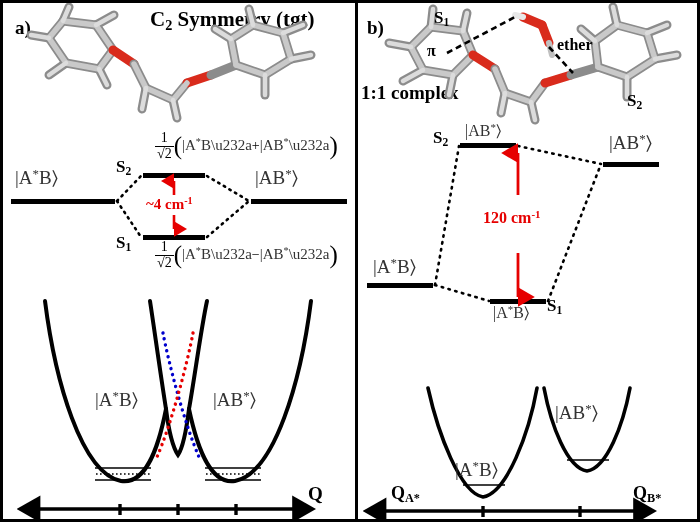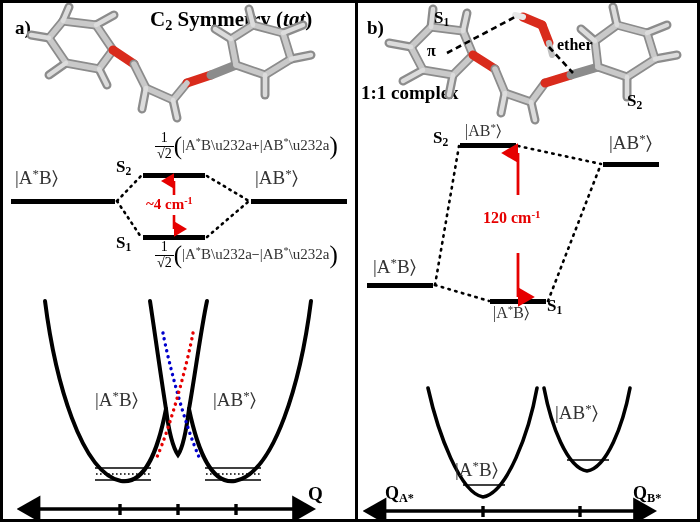--- a/index.html
+++ b/index.html
@@ -5,21 +5,21 @@
   html,body{margin:0;padding:0;background:#ffffff;}
   body{font-family:"Liberation Serif", serif;}
   #fig{position:relative;width:700px;height:522px;background:#fff;overflow:hidden;
        border:3px solid #000;box-sizing:border-box;}
   .panel{position:absolute;top:0;height:516px;overflow:hidden;}
   #panel-a{left:0;width:352px;}
   #panel-b{left:352px;width:345px;}
   .divider{position:absolute;left:352px;top:0;width:3px;height:516px;background:#000;}
   .lbl{position:absolute;white-space:nowrap;color:#000;}
   .bold{font-weight:bold;}
-  .ital{font-style:italic;}
+  .ital{}
   .panel-letter{font-weight:bold;font-size:19px;}
   .title{font-weight:bold;font-size:21px;}
   .red{color:#e60000;}
   .ket{font-size:19px;color:#333;letter-spacing:0px;}
   .ketS{font-size:15px;color:#333;}
   .lvl{position:absolute;background:#000;height:5px;}
   svg{position:absolute;left:0;top:0;overflow:visible;}
   .sub{font-size:0.68em;vertical-align:-0.28em;}
   .sup{font-size:0.68em;vertical-align:0.45em;}
   .frac{display:inline-block;vertical-align:middle;text-align:center;font-size:14px;line-height:1.05;}
@@ -395,20 +395,20 @@
         </marker>
         <marker id="arR-b" markerWidth="8" markerHeight="8" refX="2" refY="4" orient="auto">
           <path d="M0,0 L7,4 L0,8 Z" fill="#000"></path>
         </marker>
       </defs>
     </svg>
 
     <div class="lbl ket" style="left:100px;top:455px;">|A<span class="sup">*</span>B〉</div>
     <div class="lbl ket" style="left:200px;top:398px;">|AB<span class="sup">*</span>〉</div>
 
-    <div class="lbl bold" style="left:30px;top:480px;font-size:18px;">
+    <div class="lbl bold" style="left:36px;top:480px;font-size:18px;">
       <span>Q</span><span class="sub">A*</span>
     </div>
     <div class="lbl bold" style="left:278px;top:480px;font-size:18px;">
       <span>Q</span><span class="sub">B*</span>
     </div>
   </div>
 </div>
 
 </body></html>

